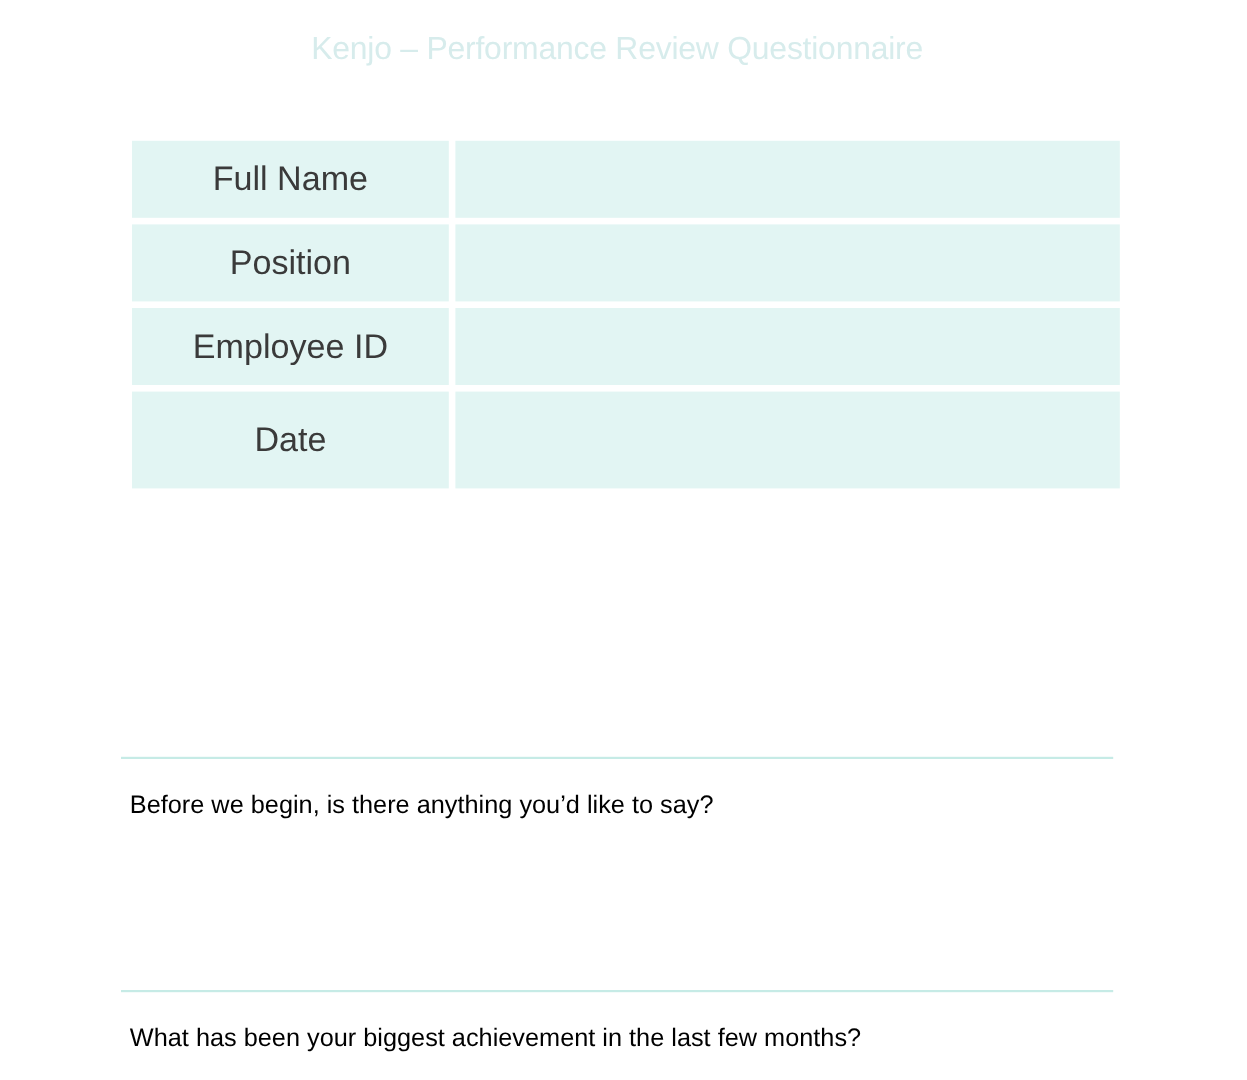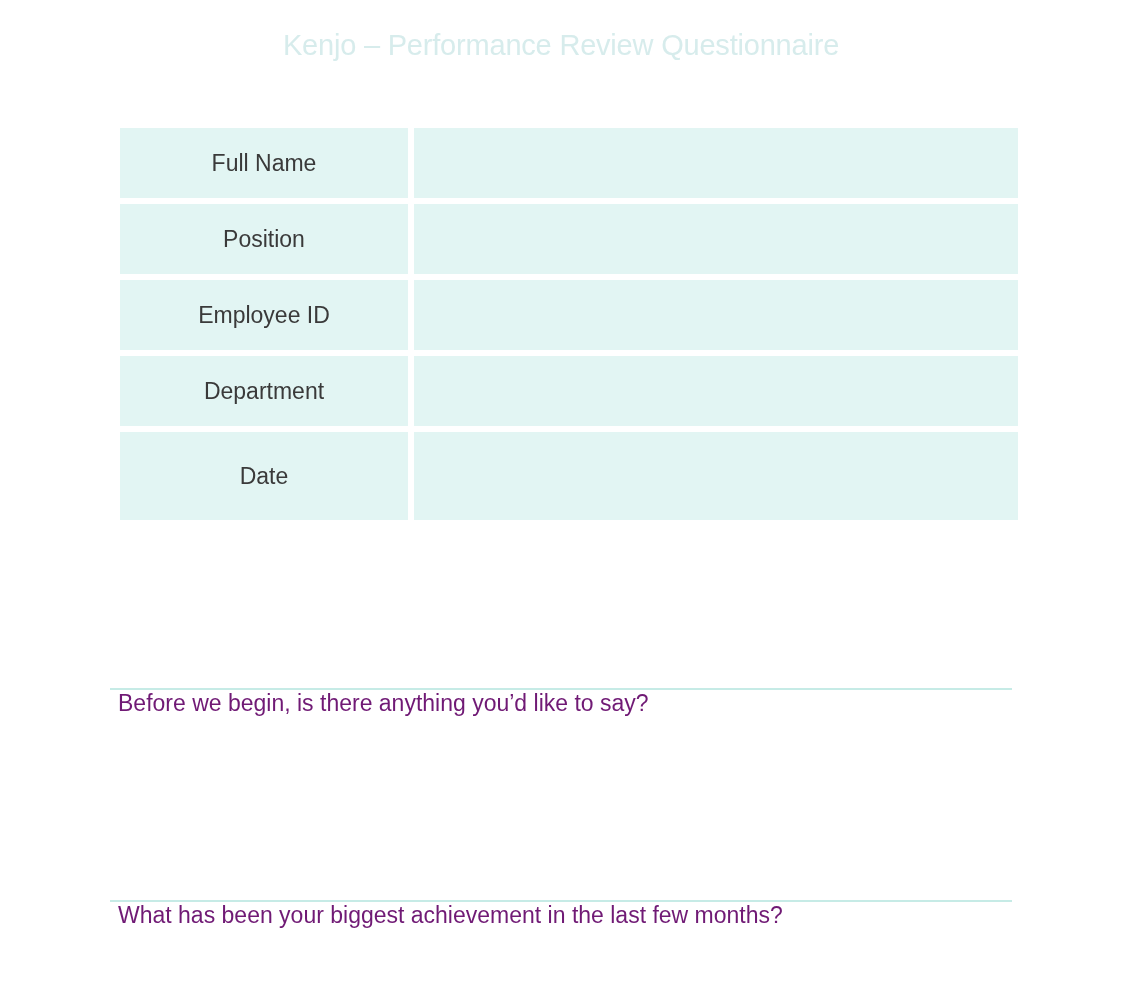--- a/index.html
+++ b/index.html
@@ -4,47 +4,43 @@
   <style>
     html, body { margin: 0; padding: 0; background: #ffffff; }
     body { width: 1134px; height: 982px; position: relative; overflow: hidden;
            font-family: "Liberation Sans", sans-serif; }
     .title { position: absolute; left: 0; width: 1122px; top: 29px; text-align: center;
              font-size: 29px; color: #d7ecec; letter-spacing: -0.2px; }
     .info-table { position: absolute; left: 120px; top: 128px; width: 898px; }
     .row { display: flex; margin-bottom: 6px; height: 70px; }
     .row.tall { height: 88px; }
     .label-cell { width: 288px; background: #e2f5f3; display: flex; align-items: center;
-                  justify-content: center; font-size: 23px; color: #3a3a3a; margin-right: 6px; }
+                  justify-content: center; font-size: 31px; color: #3a3a3a; margin-right: 6px; }
     .value-cell { flex: 1; background: #e2f5f3; }
     .question { position: absolute; left: 110px; width: 902px; }
     .question .rule { height: 2px; background: #c6ebe6; }
-    .question .text { padding-left: 8px; margin-top: 0; font-size: 23px; color: #701a75; }
+    .question .text { padding-left: 8px; margin-top: 28px; font-size: 23px; color: #000000; }
     .answer-area { height: 150px; }
   </style>
 </head>
 <body>
 
 <div class="title">Kenjo – Performance Review Questionnaire</div>
 
 <div class="info-table">
   <div class="row">
     <div class="label-cell">Full Name</div>
     <div class="value-cell"></div>
   </div>
   <div class="row">
     <div class="label-cell">Position</div>
     <div class="value-cell"></div>
   </div>
   <div class="row">
     <div class="label-cell">Employee ID</div>
-    <div class="value-cell"></div>
-  </div>
-  <div class="row">
-    <div class="label-cell">Department</div>
     <div class="value-cell"></div>
   </div>
   <div class="row tall">
     <div class="label-cell">Date</div>
     <div class="value-cell"></div>
   </div>
 </div>
 
 <div class="question" style="top: 688px;">
   <div class="rule"></div>

